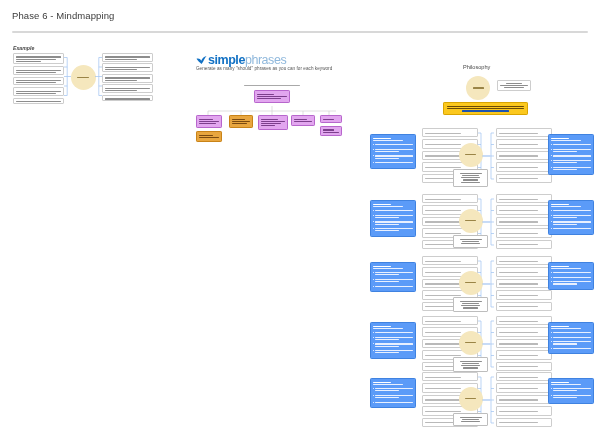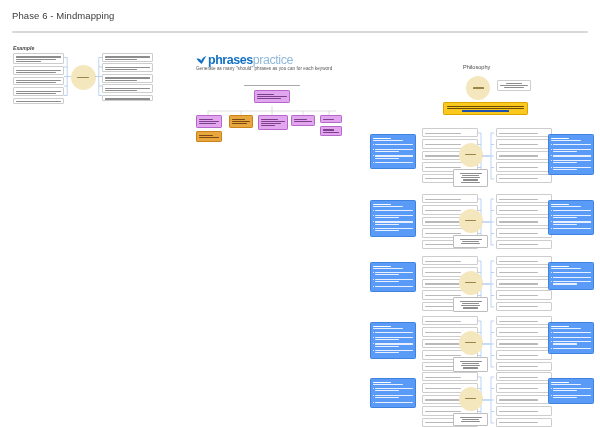--- a/index.html
+++ b/index.html
@@ -206,21 +206,21 @@
 </div>
 
 <div id="sp-block">
   <div id="sp-logo">
     <span id="sp-bird">
       <svg width="11" height="10" viewBox="0 0 22 20" fill="none">
         <path d="M1 7.5 C5 6 8.5 7.5 10.5 11.5 C12 7 15.5 3 21 2 C17 6.5 15.5 12.5 11 18 C7.5 15 4 12 1 7.5 Z" fill="#1271c4"></path>
       </svg>
     </span>
     <span id="sp-word">
-      <span class="b">phrases</span><span class="l">practice</span>
+      <span class="b">simple</span><span class="l">phrases</span>
     </span>
   </div>
   <div id="sp-sub">Generate as many "should" phrases as you can for each keyword</div>
 </div>
 
 <div id="hier">
   <div id="hier-caption">
       <span class="tl"></span>
     </div>
   <svg class="links" width="148" height="60" viewBox="0 0 148 60" fill="none">

